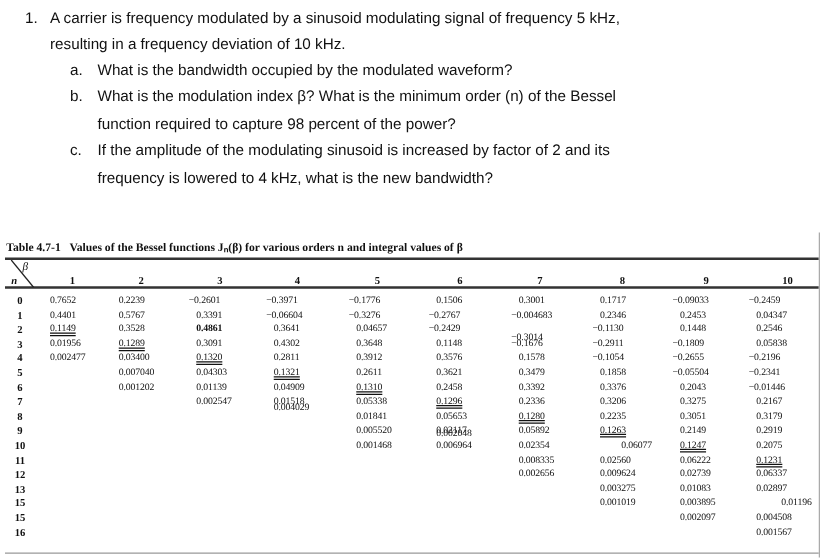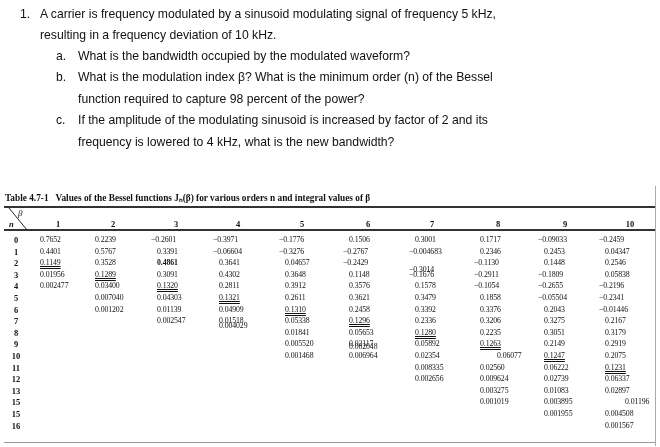--- a/index.html
+++ b/index.html
@@ -191,21 +191,21 @@
     <span class="cell" style="left: 538px; top: 293px;">−0.05504</span>
     <span class="cell" style="left: 544px; top: 304.6px;">0.2043</span>
     <span class="cell" style="left: 544px; top: 316.2px;">0.3275</span>
     <span class="cell" style="left: 544px; top: 327.8px;">0.3051</span>
     <span class="cell" style="left: 544px; top: 339.4px;">0.2149</span>
     <span class="cell u" style="left: 544px; top: 351px;">0.1247</span>
     <span class="cell" style="left: 544px; top: 362.6px;">0.06222</span>
     <span class="cell" style="left: 544px; top: 374.2px;">0.02739</span>
     <span class="cell" style="left: 544px; top: 385.8px;">0.01083</span>
     <span class="cell" style="left: 544px; top: 397.4px;">0.003895</span>
-    <span class="cell" style="left: 544px; top: 409px;">0.001955</span>
+    <span class="cell" style="left: 544px; top: 409px;">0.002097</span>
     <span class="cell" style="left: 599px; top: 235px;">−0.2459</span>
     <span class="cell" style="left: 605px; top: 246.6px;">0.04347</span>
     <span class="cell" style="left: 605px; top: 258.2px;">0.2546</span>
     <span class="cell" style="left: 605px; top: 269.8px;">0.05838</span>
     <span class="cell" style="left: 599px; top: 281.4px;">−0.2196</span>
     <span class="cell" style="left: 599px; top: 293px;">−0.2341</span>
     <span class="cell" style="left: 599px; top: 304.6px;">−0.01446</span>
     <span class="cell" style="left: 605px; top: 316.2px;">0.2167</span>
     <span class="cell" style="left: 605px; top: 327.8px;">0.3179</span>
     <span class="cell" style="left: 605px; top: 339.4px;">0.2919</span>

